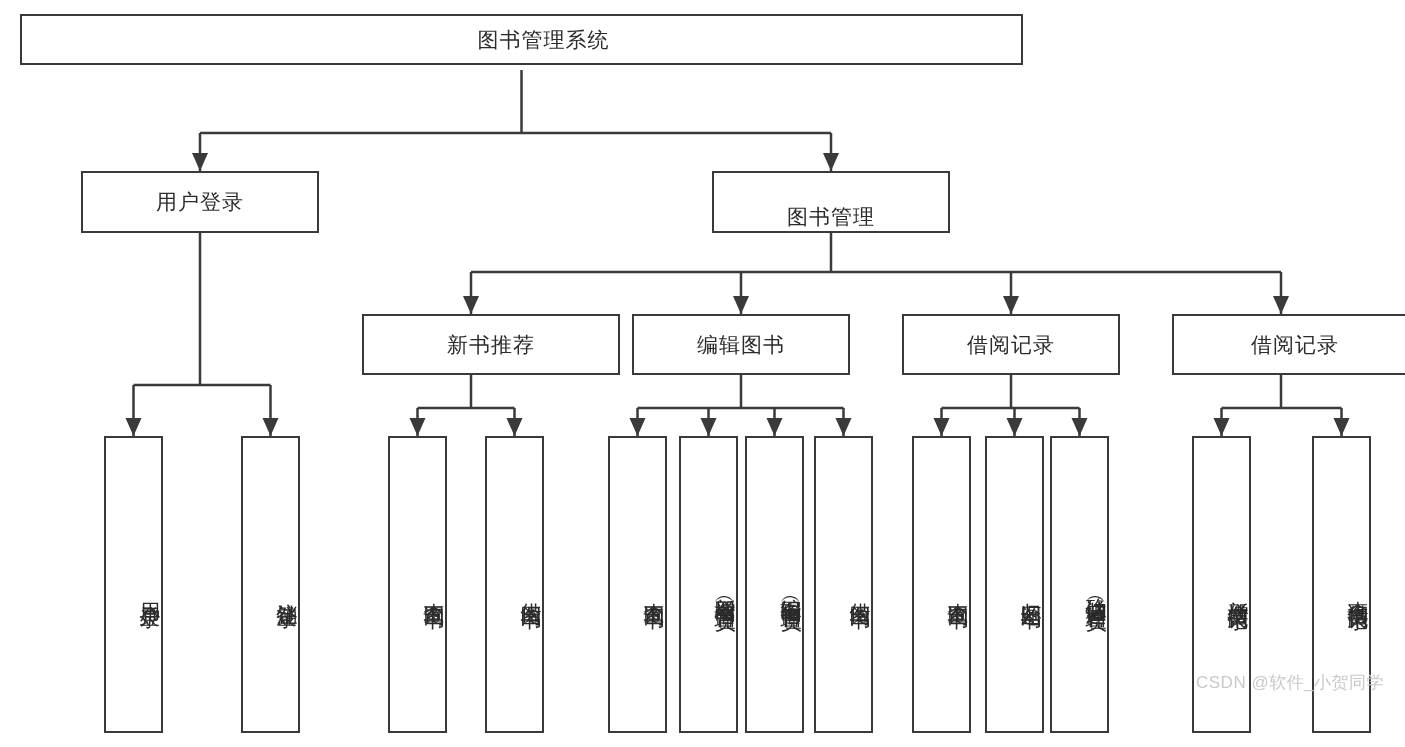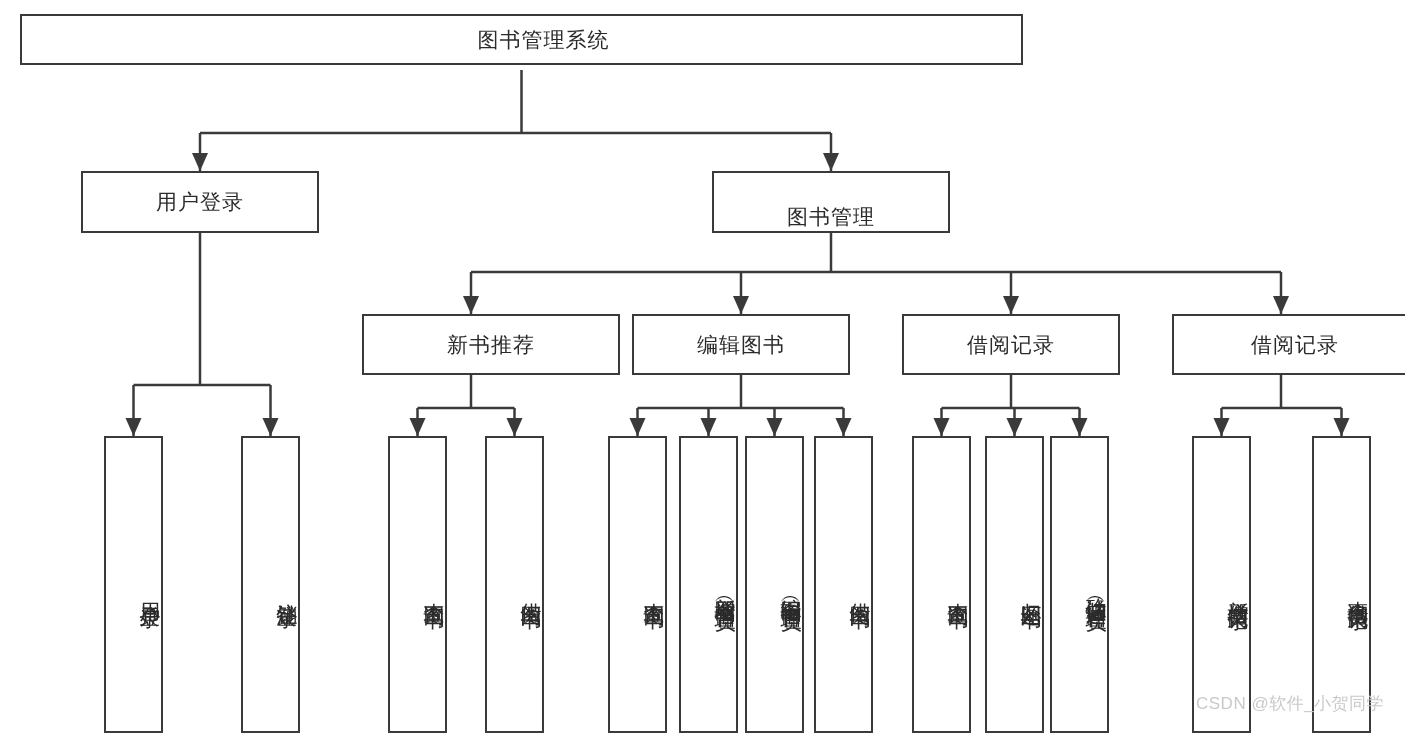--- a/index.html
+++ b/index.html
@@ -127,14 +127,14 @@
       <div class="node v" style="left: 1050px; top: 436px; width: 59px; height: 297px;">
         <span>确认归还（管理员）</span>
       </div>
       <div class="node v" style="left: 1192px; top: 436px; width: 59px; height: 297px;">
         <span>新增借阅记录</span>
       </div>
       <div class="node v" style="left: 1312px; top: 436px; width: 59px; height: 297px;">
         <span>查询借阅记录</span>
       </div>
     </div>
-  <div class="wm" style="left: 1196px; top: 692px;">CSDN @软件_小贺同学</div>
+  <div class="wm" style="left: 1196px; top: 671px;">CSDN @软件_小贺同学</div>
 </div>
 
 </body></html>

